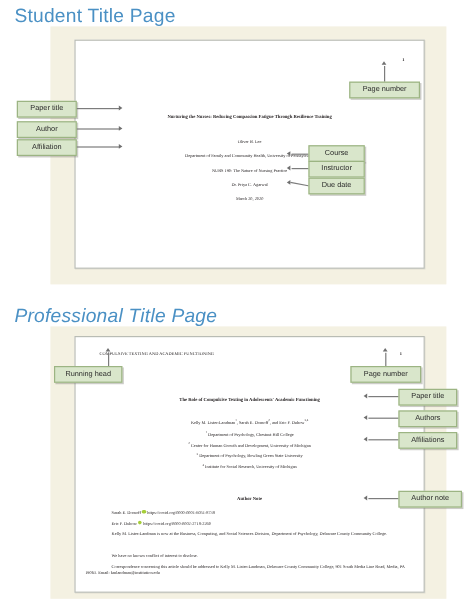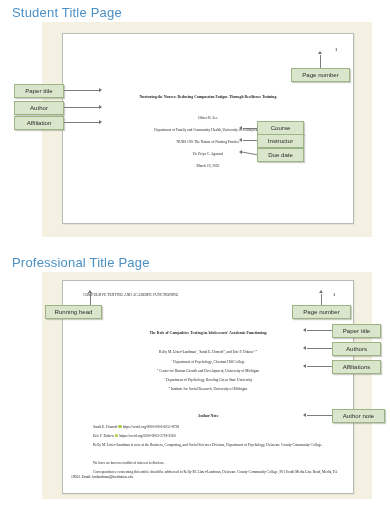--- a/index.html
+++ b/index.html
@@ -2,26 +2,26 @@
 <html><head>
 <meta charset="utf-8">
 <style>
   html,body{margin:0;padding:0;}
   body{
     width:390px;height:505px;overflow:hidden;background:#ffffff;
     font-family:"Liberation Sans", sans-serif;
     -webkit-font-smoothing:antialiased;
   }
   .section-heading{
-    color:#4a90c4;font-size:13px;font-weight:400;
+    color:#4a90c4;font-size:16px;font-weight:400;
     font-family:"Liberation Sans", sans-serif;
     letter-spacing:.2px;
   }
   #sec1-heading{position:absolute;left:12px;top:5px;}
-  #sec2-heading{position:absolute;left:12px;top:255px;}
+  #sec2-heading{position:absolute;left:12px;top:255px;font-style:italic;}
 
   .panel{position:absolute;background:#f4f1e2;}
   #panel-student{left:42px;top:22px;width:330px;height:215px;}
   #panel-pro{left:42px;top:272px;width:330px;height:227px;}
 
   .doc-page{
     position:absolute;background:#ffffff;
     border:1px solid #b9bcb4;
     box-shadow:0.5px 0.5px 0 rgba(0,0,0,.10);
   }

